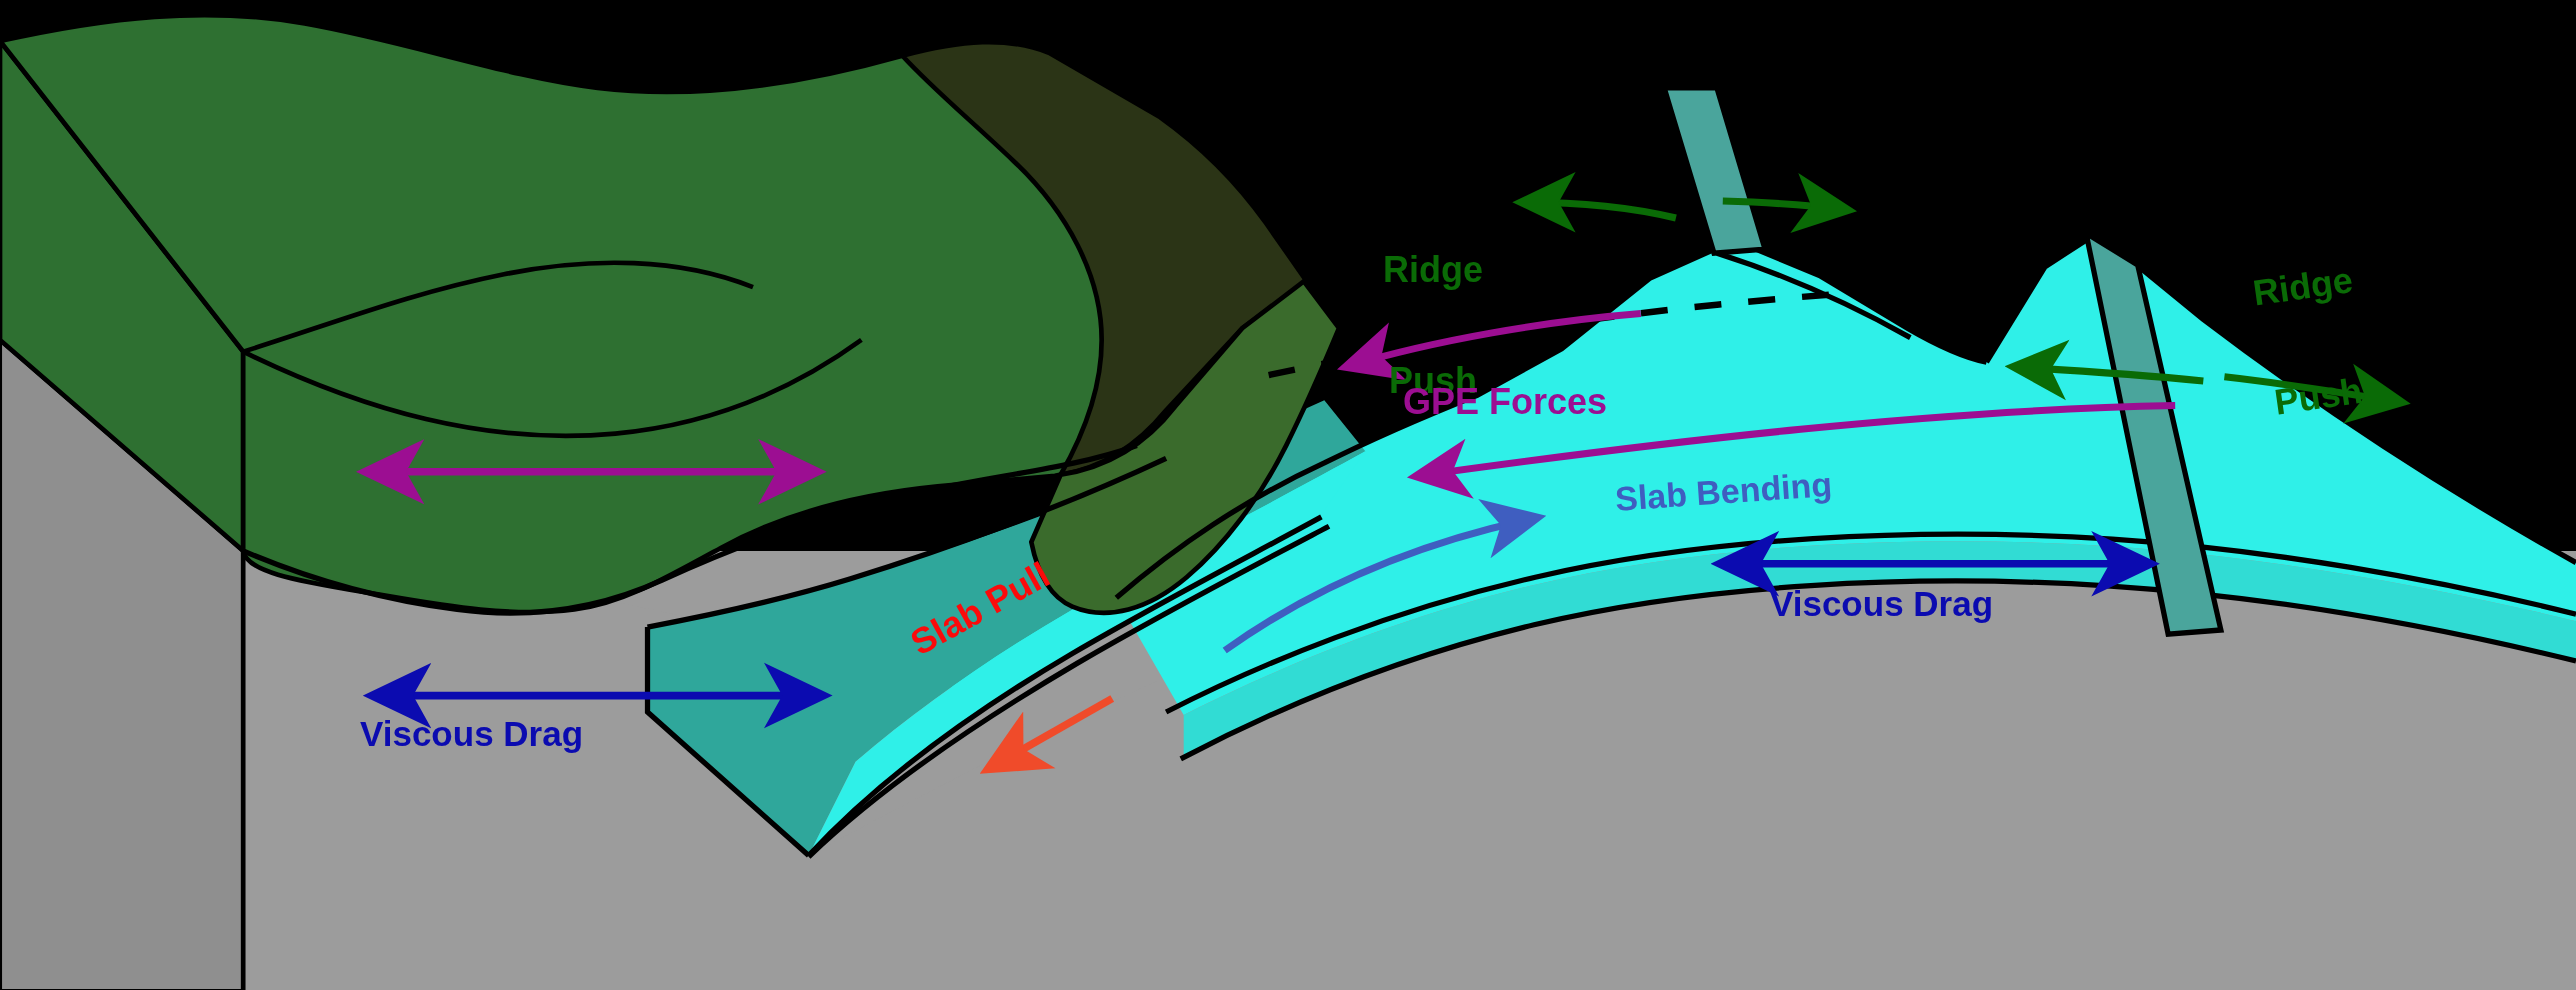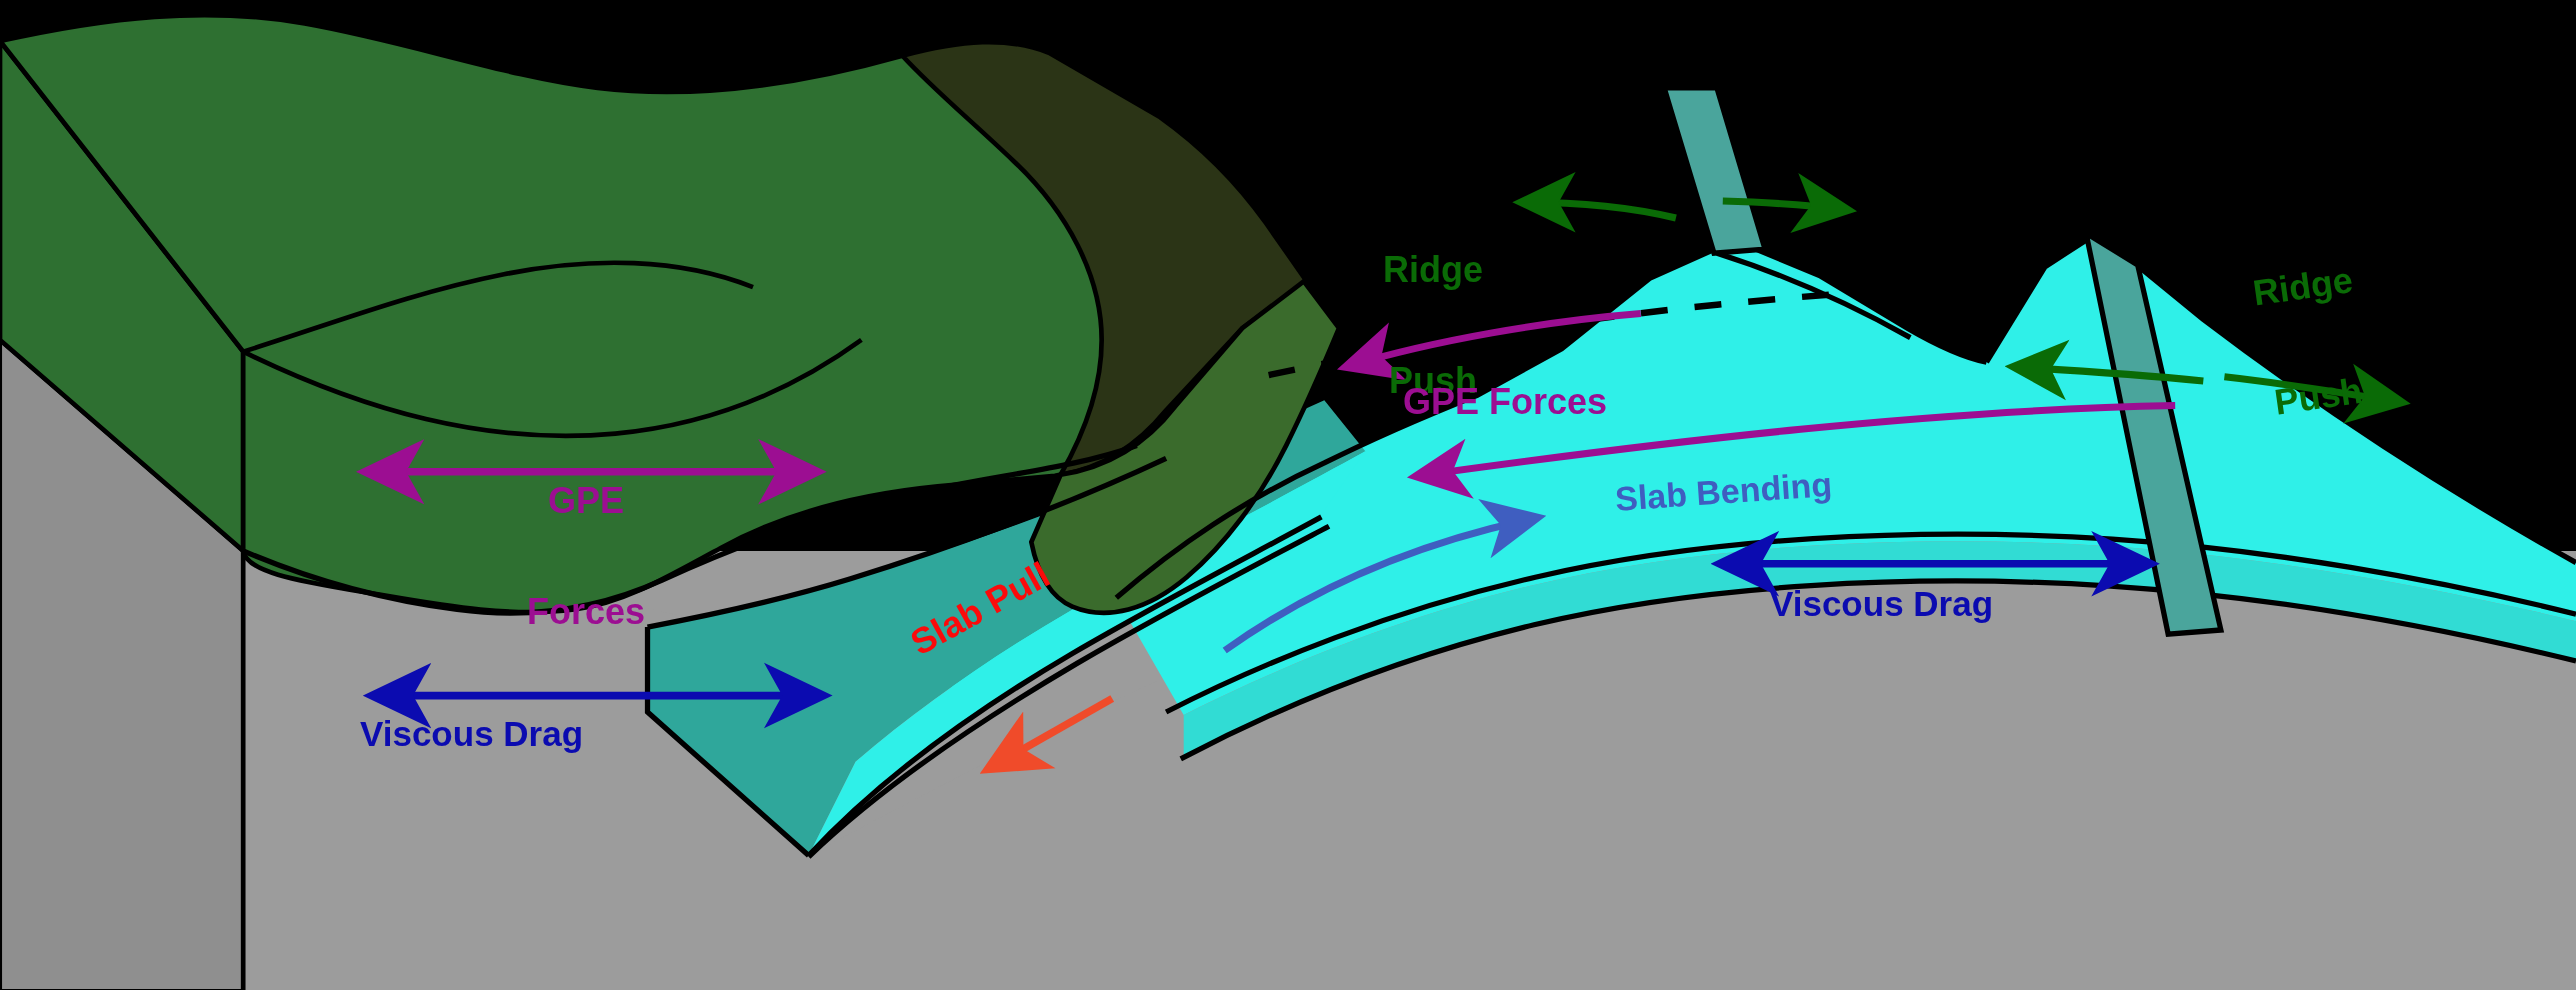--- a/index.html
+++ b/index.html
@@ -287,24 +287,20 @@
 
     <g>
       <path d="M3760,650 C 3660,640 3540,632 3440,626" fill="none" stroke="#0a6b06" stroke-width="12" marker-end="url(#ah-green)"></path>
     </g>
     <g>
       <path d="M3796,643 C 3900,655 4010,672 4095,686" fill="none" stroke="#0a6b06" stroke-width="12" marker-end="url(#ah-green)"></path>
     </g>
 
   </svg>
 
-  <div class="lbl" style="left:498px; top:410px; color:#9c0e92; font-size:36px; text-align:center; width:176px;">
-    <div>GPE</div>
-    <div>Forces</div>
-  </div>
 
   <div class="lbl" style="left:360px; top:716px; color:#0b0bb0; font-size:35px;">Viscous Drag</div>
 
   <div class="lbl" style="left:905px; top:630px; color:#fb0b0b; font-size:36px;
               transform:rotate(-29deg); transform-origin:left top;">Slab Pull</div>
 
   <div class="lbl" style="left:1354px; top:179px; color:#0a6b06; font-size:36px; text-align:center; width:158px;">
     <div>Ridge</div>
     <div>Push</div>
   </div>

